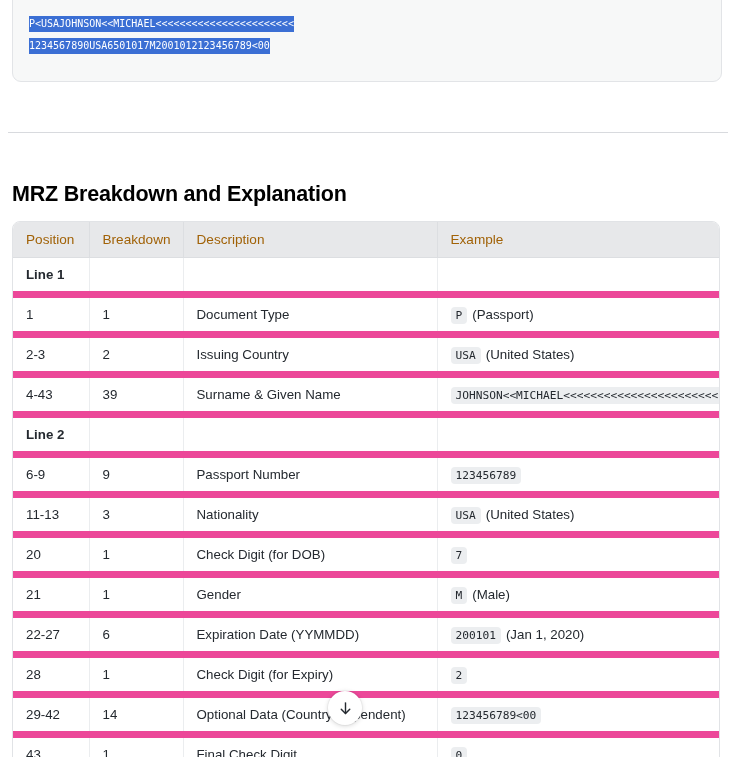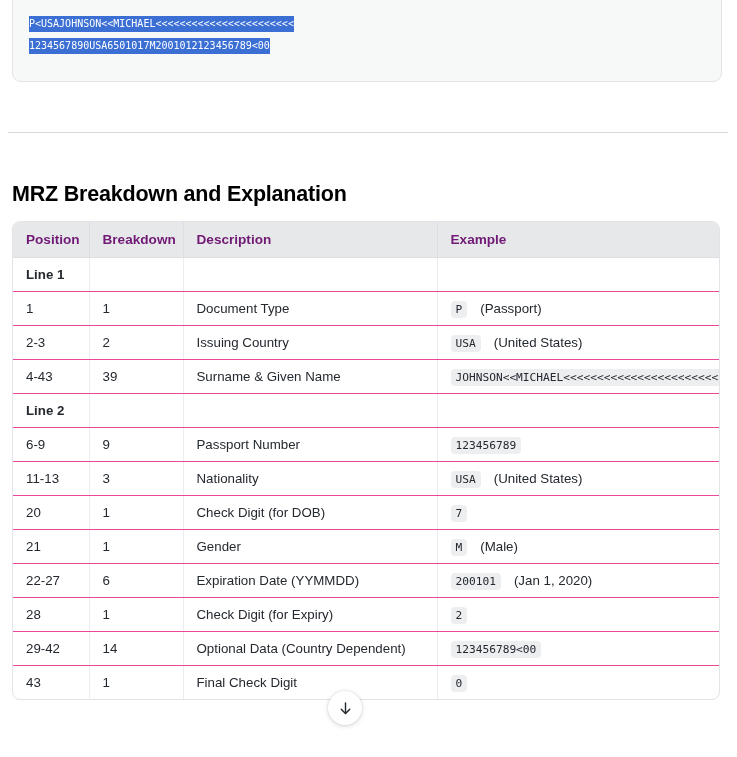--- a/index.html
+++ b/index.html
@@ -84,54 +84,54 @@
     font-size: 13.3px;
   }
   table.mrz-table col.c-pos { width: 76px; }
   table.mrz-table col.c-chars { width: 94px; }
   table.mrz-table col.c-desc { width: 254px; }
   table.mrz-table col.c-ex { width: 284px; }
 
   table.mrz-table thead th {
     background: #e7e8ea;
     text-align: left;
-    font-weight: 700;
+    font-weight: 400;
     font-size: 13.6px;
-    color: #701a75;
+    color: #a16207;
     padding: 10px 12px 10px 13px;
     border-right: 1px solid #dcdee1;
     border-bottom: 1px solid #dcdee1;
     white-space: nowrap;
   }
   table.mrz-table thead th:last-child { border-right: none; }
 
   table.mrz-table tbody td {
     padding: 9px 12px 9px 13px;
     border-right: 1px solid #ebedef;
-    border-bottom: 1px solid #ec4899;
+    border-bottom: 7px solid #ec4899;
     color: #24292f;
     vertical-align: middle;
     height: 33px;
   }
   table.mrz-table tbody td:last-child { border-right: none; }
   table.mrz-table tbody tr:last-child td { border-bottom: none; }
 
   td.group-label { font-weight: 700; }
 
   code.chip {
     font-family: "DejaVu Sans Mono", monospace;
     font-size: 11.2px;
     background: #eceef0;
     border-radius: 4px;
     padding: 2px 5px;
     color: #24292f;
     white-space: pre;
   }
   .chip-note {
-    margin-left: 13px;
+    margin-left: 5px;
     font-size: 13.3px;
     color: #24292f;
   }
 
   
   .scroll-btn {
     position: absolute;
     left: 328px;
     top: 691px;
     width: 34px;

